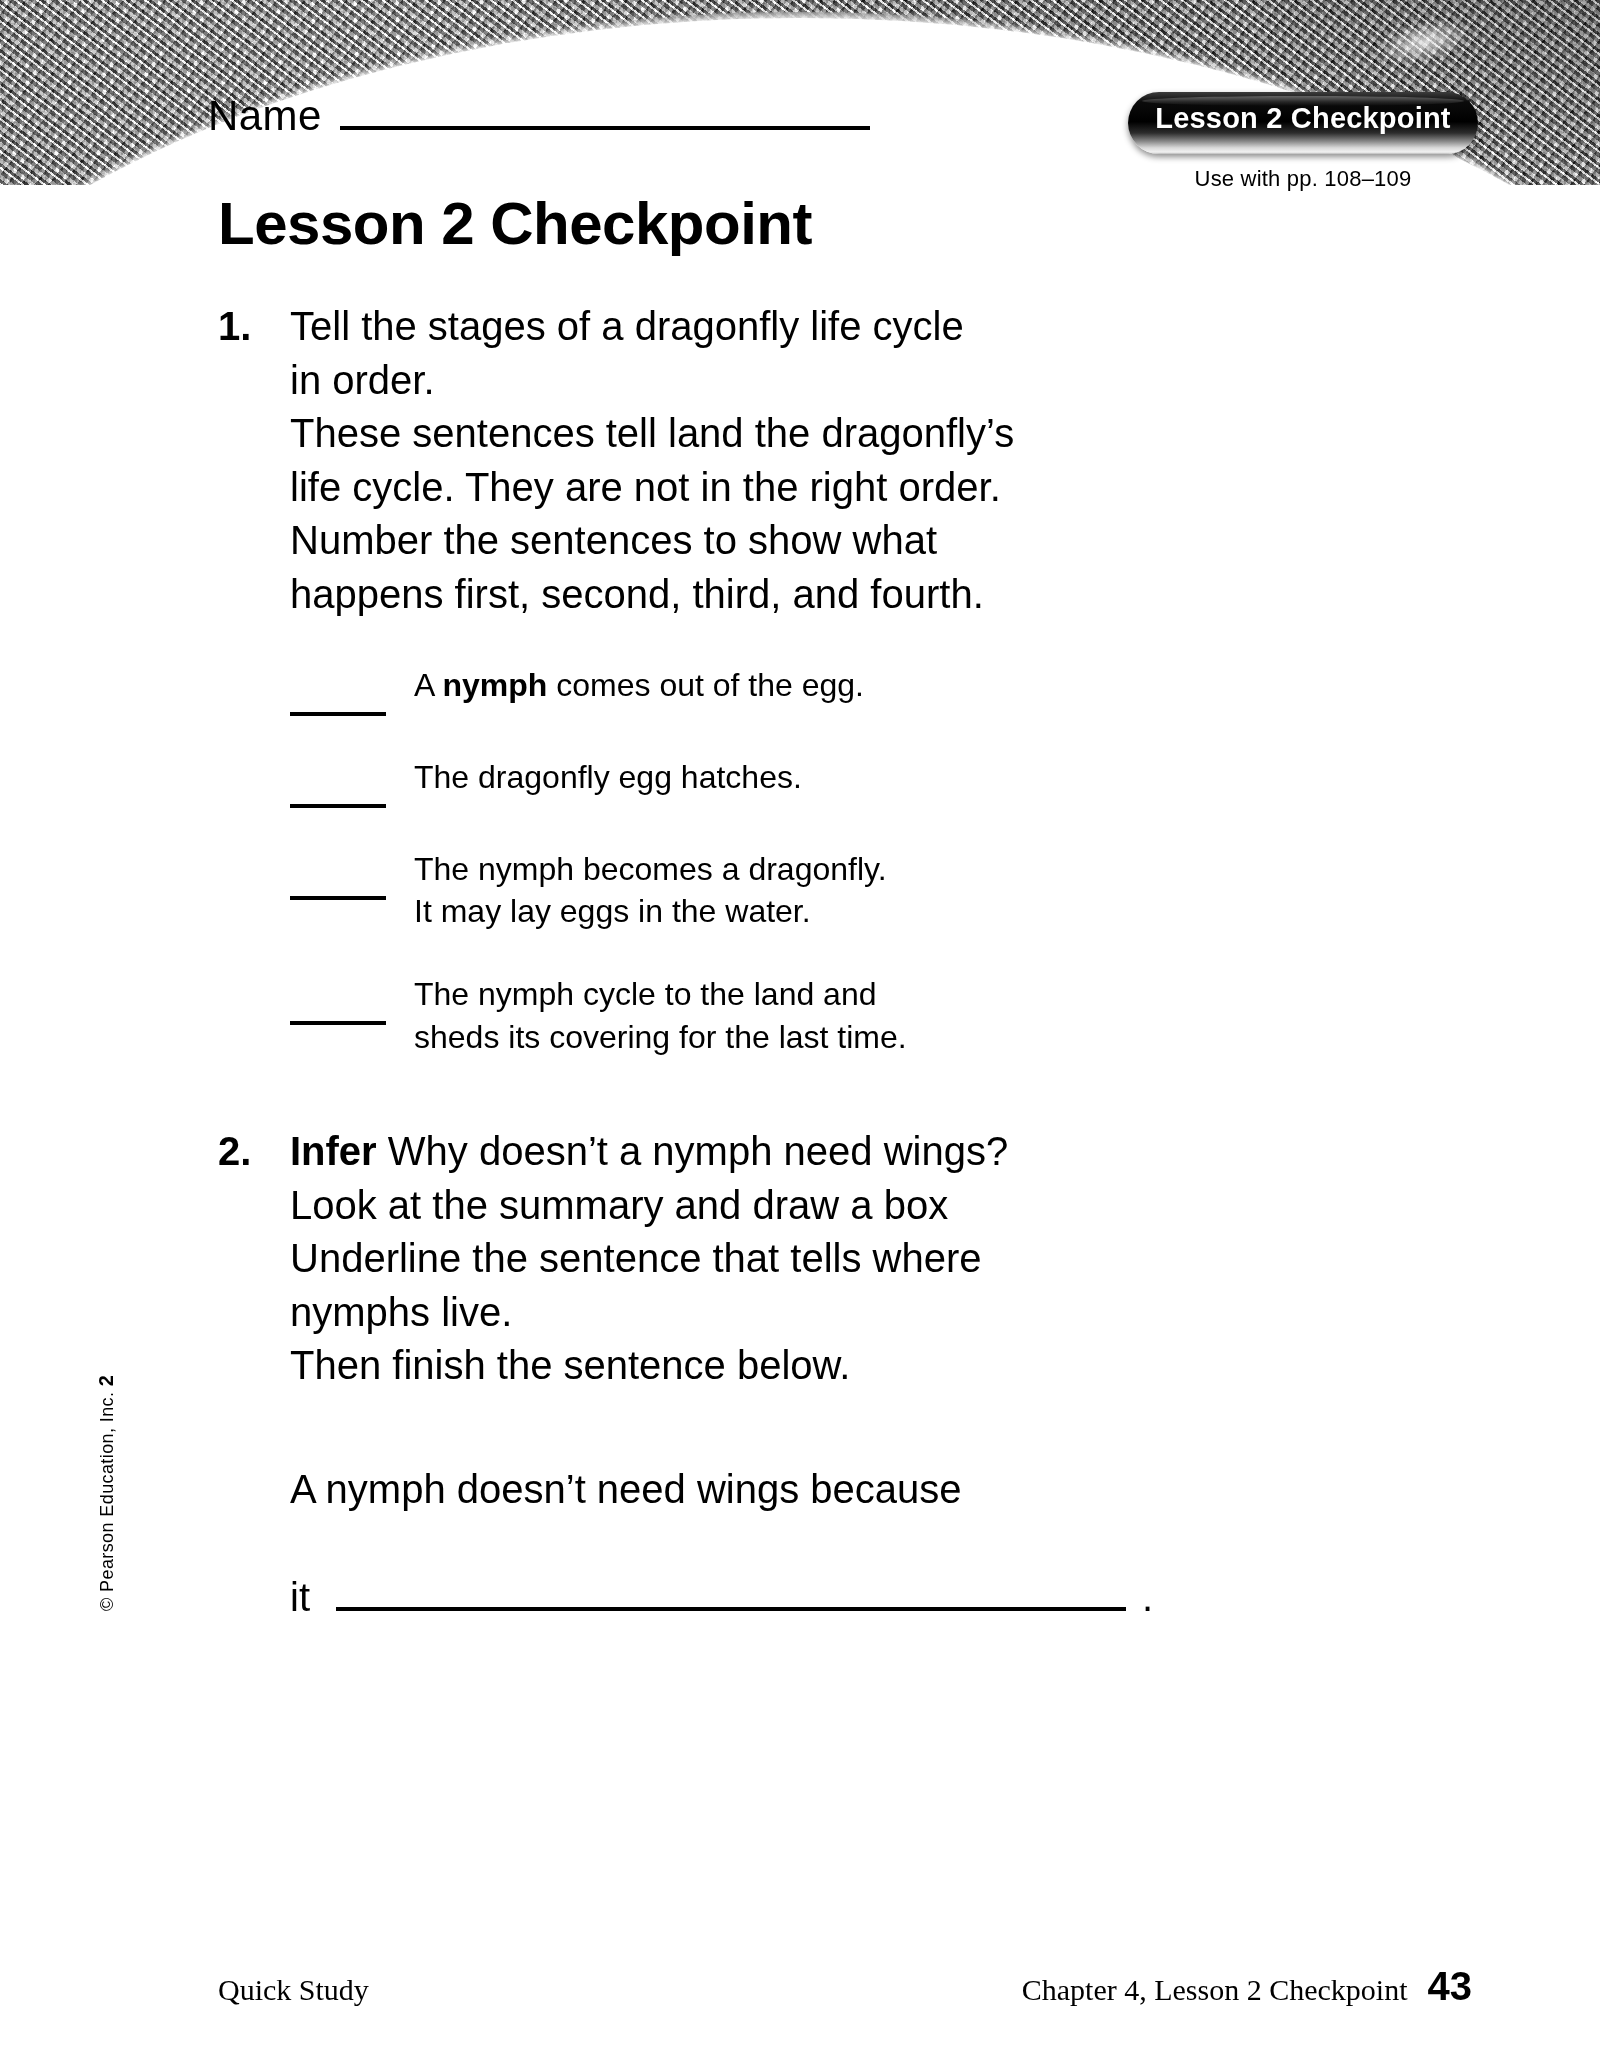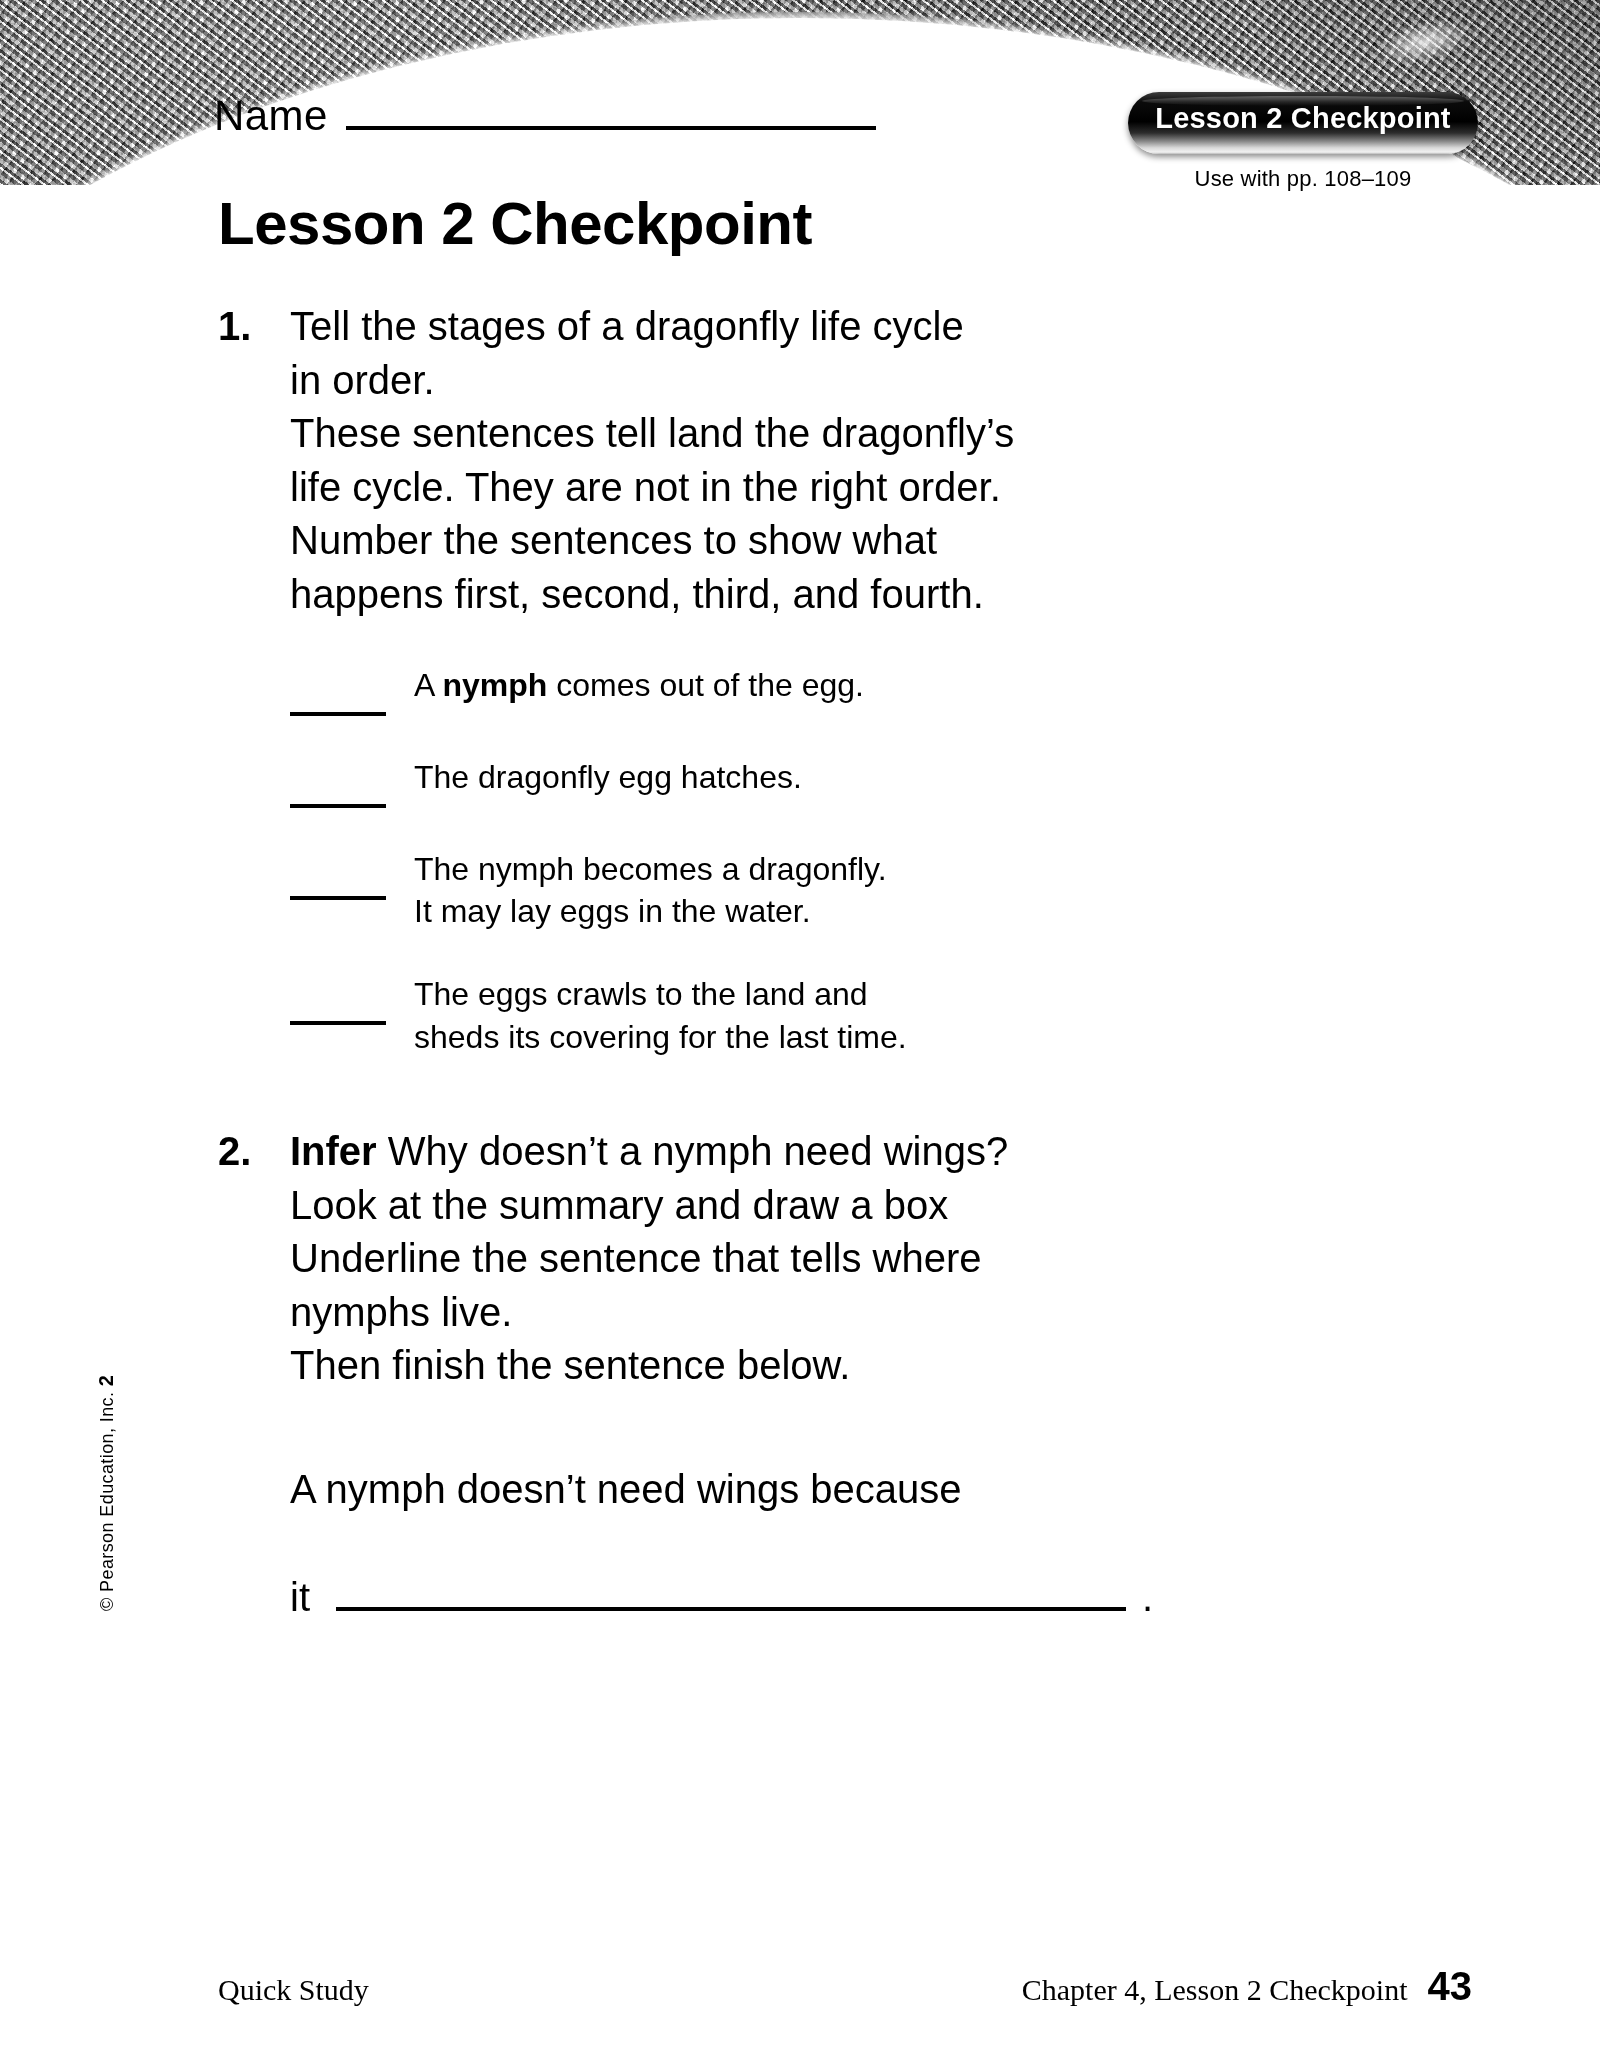--- a/index.html
+++ b/index.html
@@ -77,21 +77,21 @@
     top: 22px;
     width: 96px;
     height: 40px;
     background: radial-gradient(ellipse at center, rgba(255,255,255,0.75), rgba(255,255,255,0) 72%);
     transform: rotate(-13deg);
   }
 
   
   .name-row {
     position: absolute;
-    left: 214px;
+    left: 208px;
     top: 92px;
     display: flex;
     align-items: baseline;
     gap: 18px;
   }
   .name-label {
     font-size: 42px;
     font-weight: 400;
     letter-spacing: 0.4px;
     font-stretch: condensed;
@@ -351,21 +351,21 @@
     </div>
 
     <div class="order-item">
       <span class="order-blank"></span>
       <span class="order-text q-line">The nymph becomes a dragonfly.
 It may lay eggs in the water.</span>
     </div>
 
     <div class="order-item">
       <span class="order-blank"></span>
-      <span class="order-text q-line">The eggs crawls to the land and
+      <span class="order-text q-line">The nymph cycle to the land and
 sheds its covering for the last time.</span>
     </div>
 
   </div>
 
   <div class="question q2">
     <div class="q-number">2.</div>
     <div class="q-body">
       <div class="q-line"><b>Infer</b><span> Why doesn’t a nymph need wings?</span></div>
       <div class="q-line">Look at the summary and draw a box</div>

